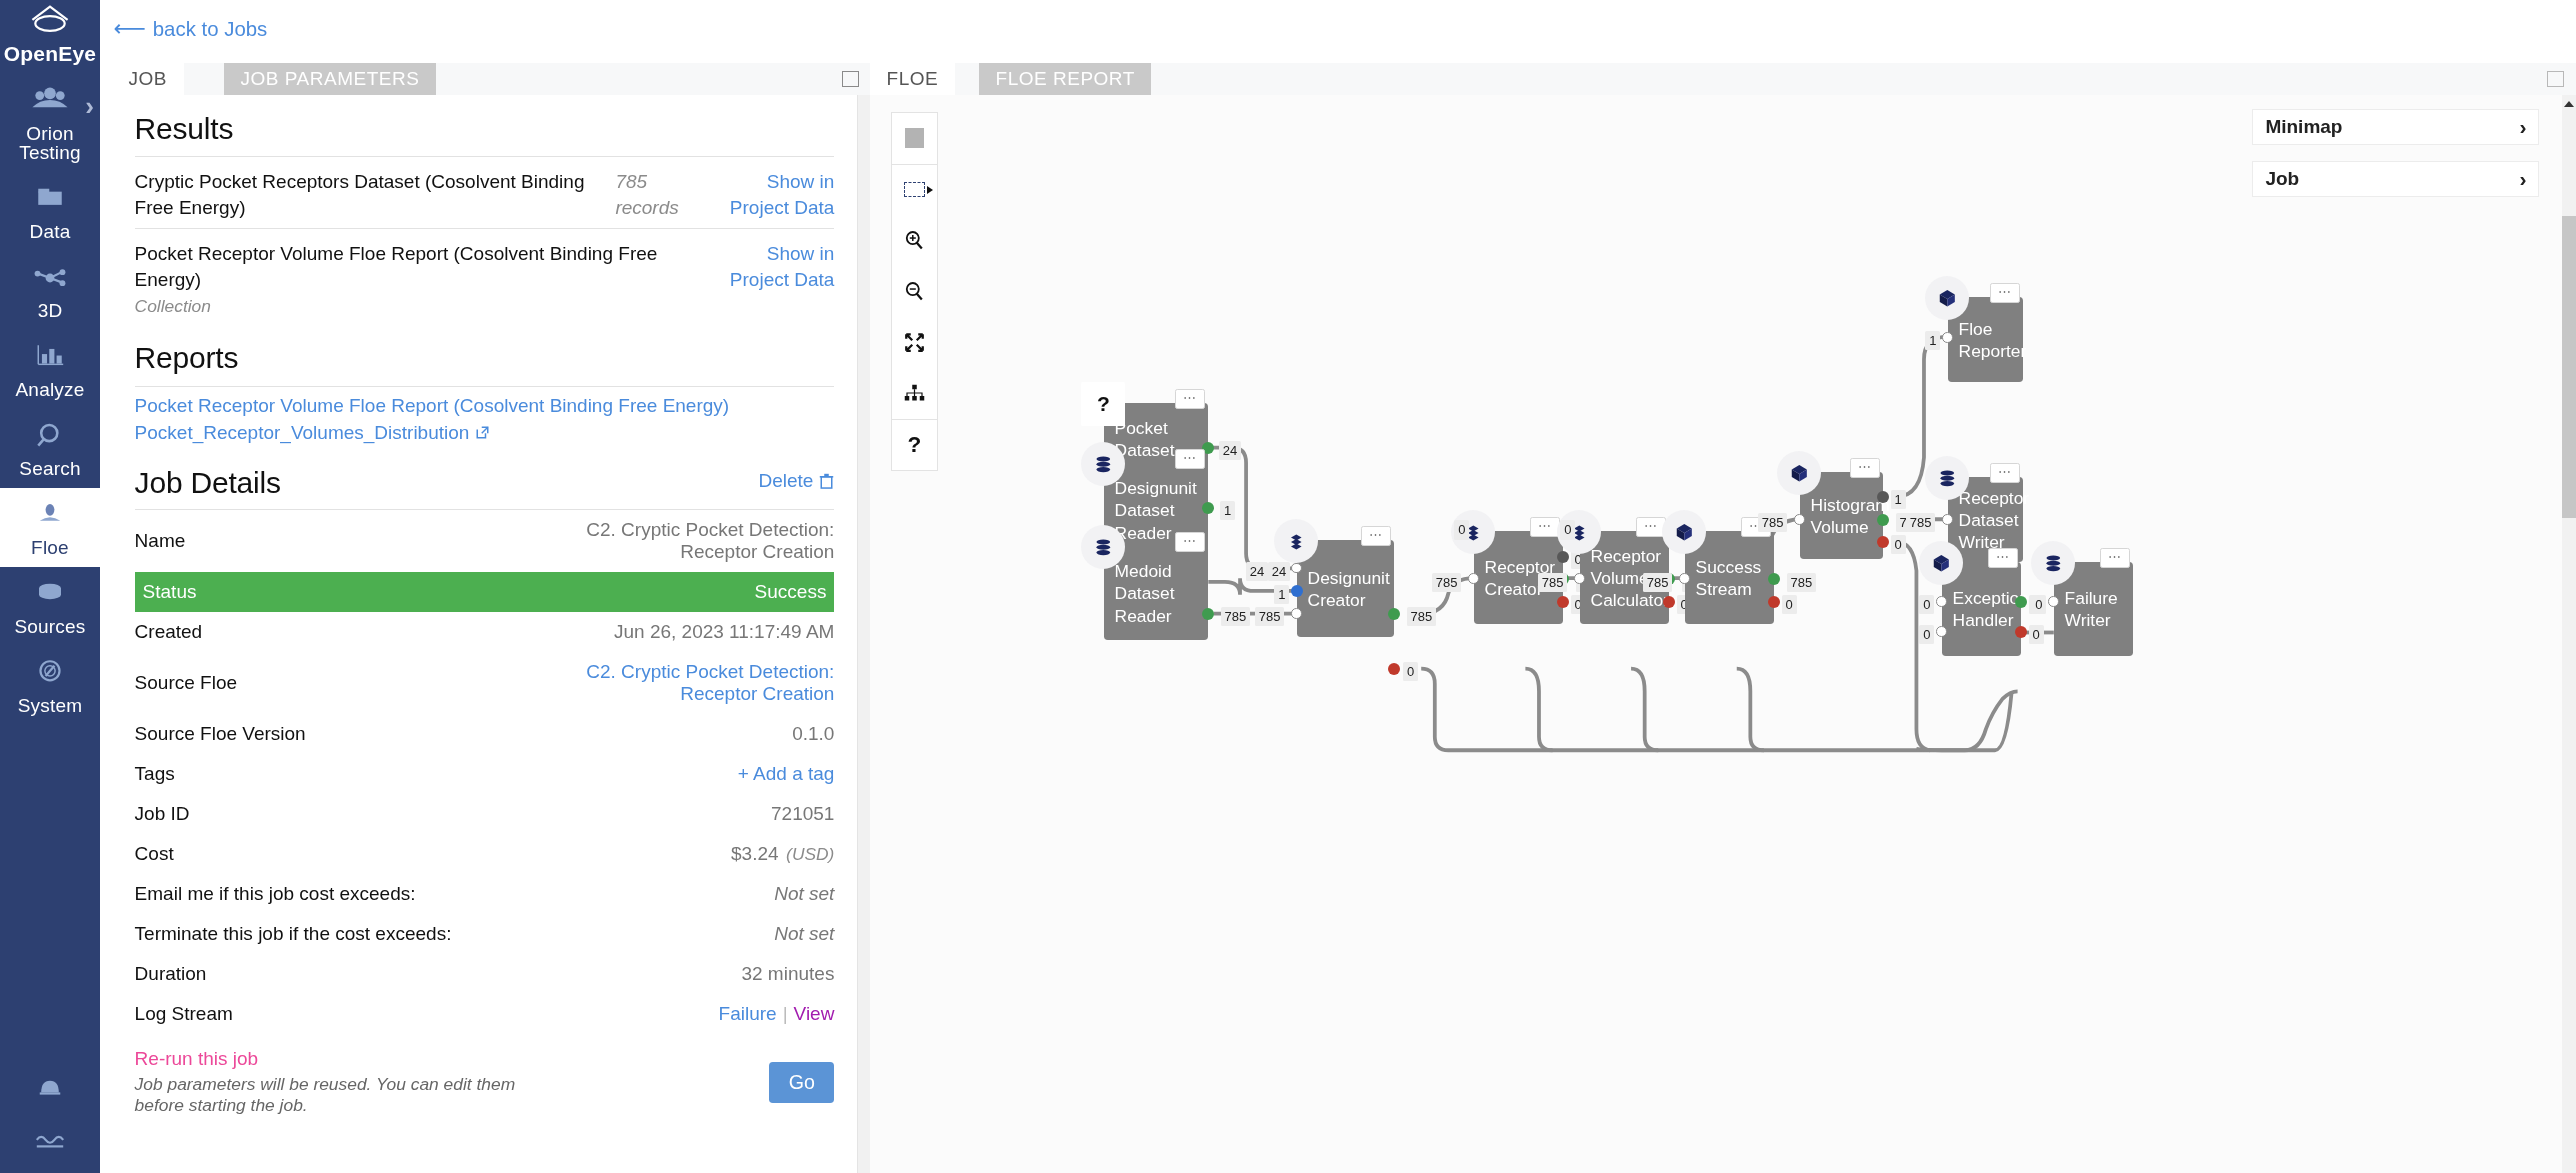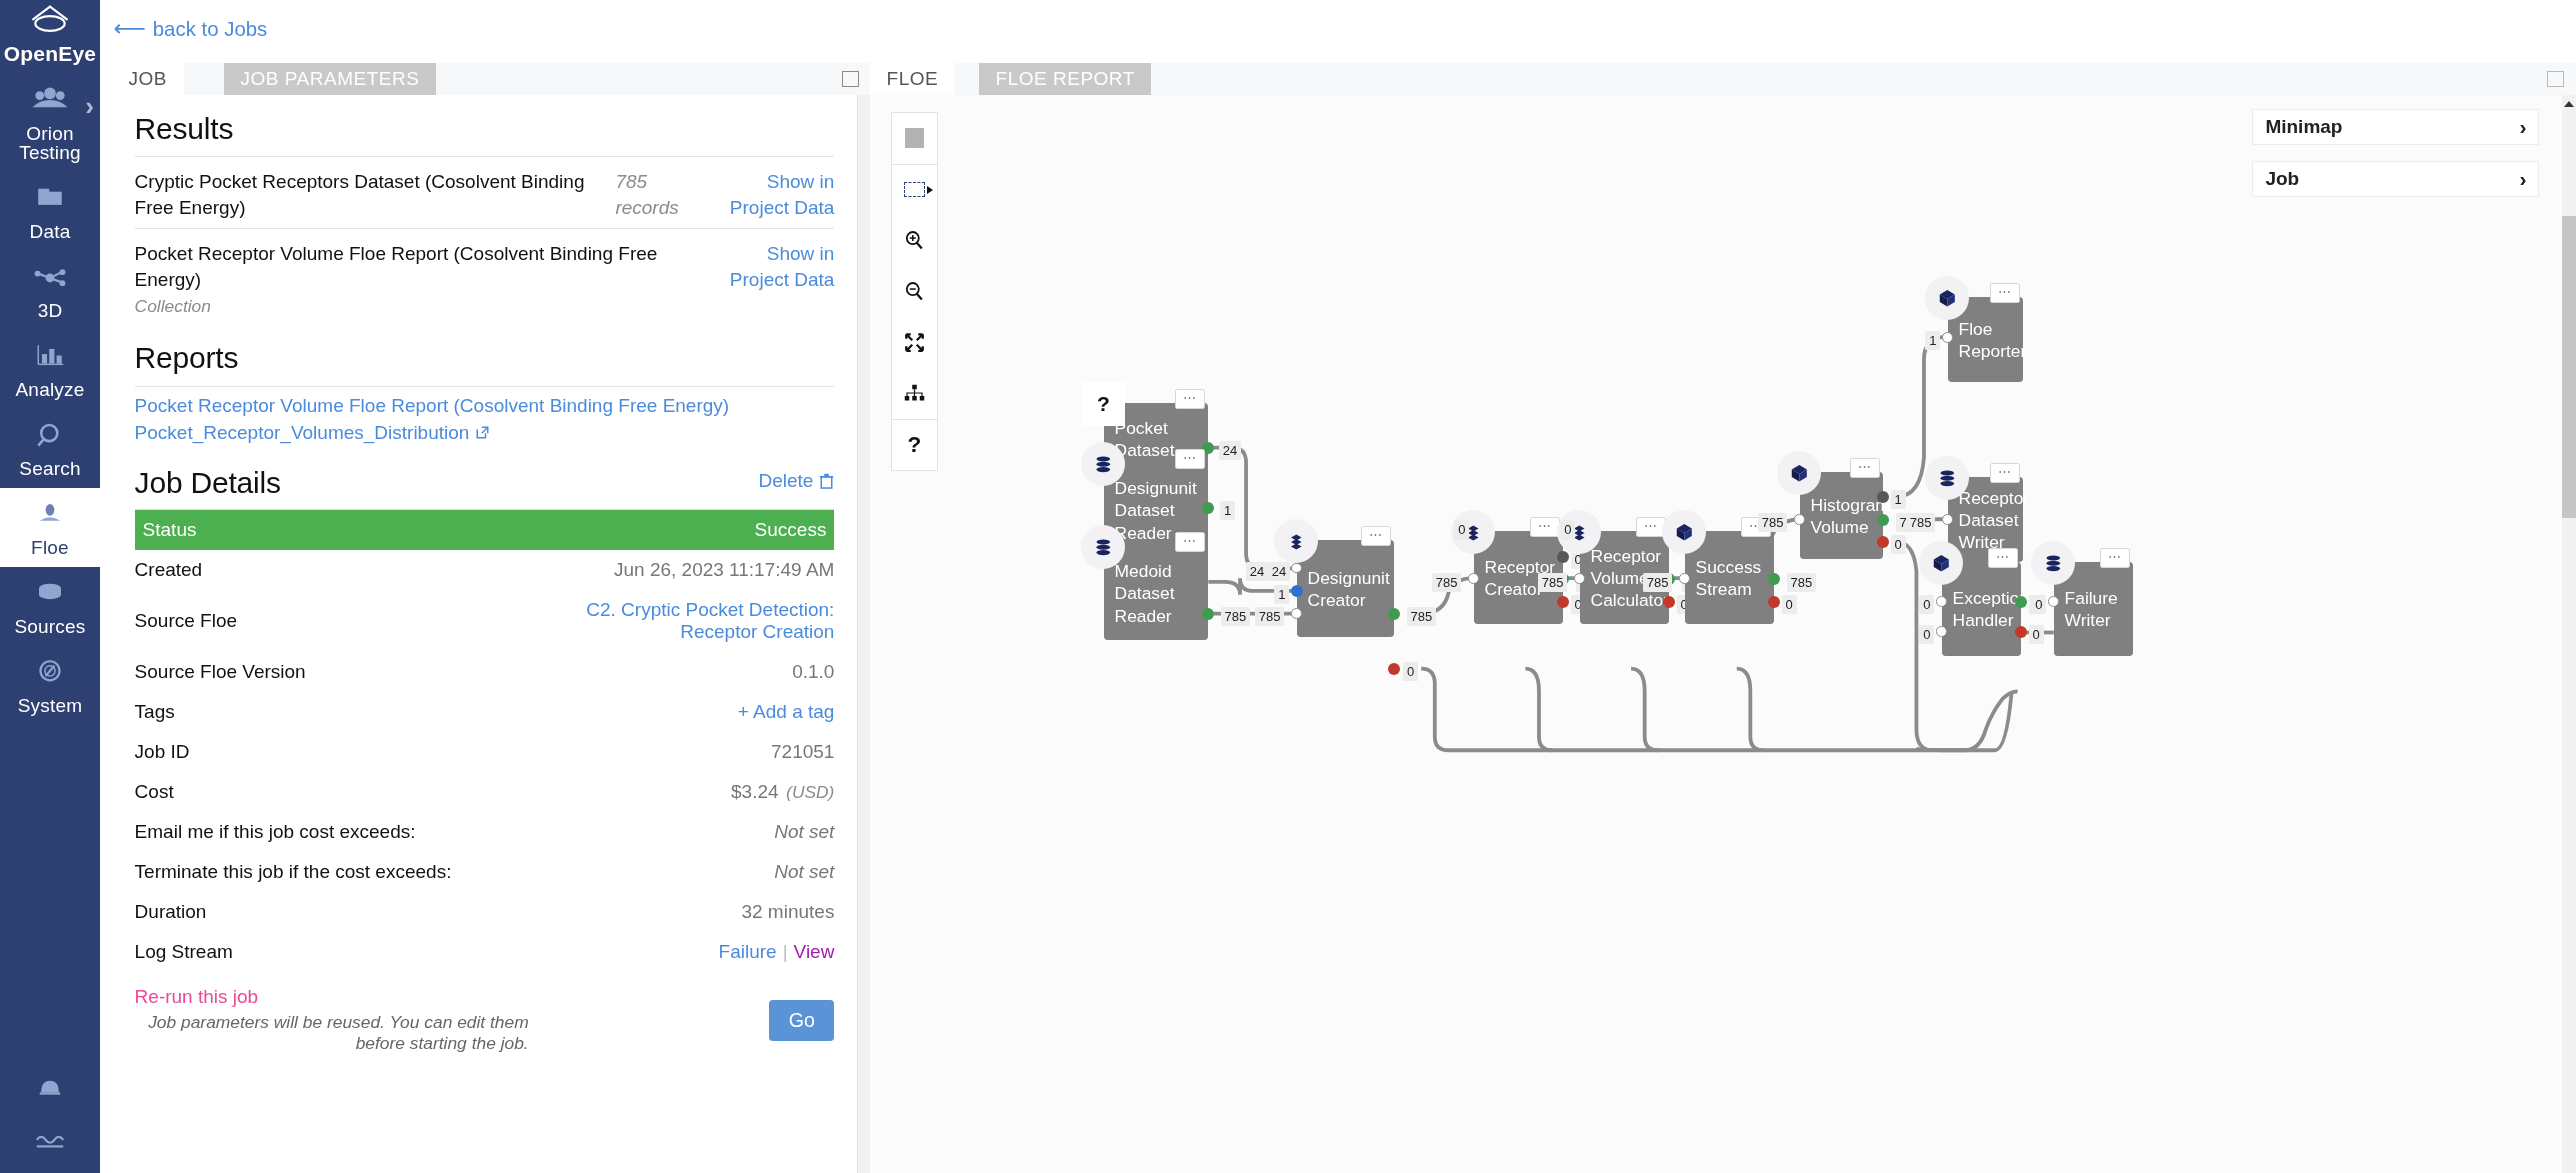--- a/index.html
+++ b/index.html
@@ -122,21 +122,21 @@
   table.details td.k { color: #111; text-align: left; }
   table.details td.v { color: #777; text-align: right; }
   table.details td.v.link { color: #4a8bdc; cursor: pointer; }
   table.details tr.status-row { background: #4caf50; }
   table.details tr.status-row td { color: #ffffff; padding: 9px 8px; }
   table.details tr.status-row td.k { color: #ffffff; }
   table.details tr.status-row td.v { color: #ffffff; }
   .muted-italic { color: #8b8b8b; font-style: italic; }
   .cost-usd { color: #8b8b8b; font-style: italic; font-size: 17.4px; margin-left: 7.5px;}
   .sep { color: #bbb; padding: 0 6px; }
-  .rerun-note { font-size: 17.4px; color: #666; font-style: italic; margin-top: 4.5px; text-align: right; }
+  .rerun-note { font-size: 17.4px; color: #666; font-style: italic; margin-top: 4.5px; }
   .go-btn {
     background: #5b94d6; color: #fff; border: 0; border-radius: 3.8px;
     font-size: 19.6px; padding: 9px 19.6px; cursor: pointer;
     font-family: "Liberation Sans", sans-serif;
   }
 
   
   #canvas {
     position: absolute; left: 0; top: 32px; width: 1692px; height: 1078px;
     background: #fbfbfb; overflow: hidden;
@@ -385,20 +385,24 @@
             <rect x="3" y="5" width="14" height="15" fill="none" stroke="#4a8bdc" stroke-width="2"></rect>
             <line x1="1" y1="5" x2="19" y2="5" stroke="#4a8bdc" stroke-width="2"></line>
             <rect x="7" y="1" width="6" height="3" fill="#4a8bdc"></rect>
           </svg>
         </div>
       </div>
       <hr class="hrule">
 
       <table class="details">
         <tbody>
+            <tr>
+          <td class="k">Name</td>
+          <td class="v">C2. Cryptic Pocket Detection: Receptor Creation</td>
+        </tr>
         <tr class="status-row">
           <td class="k">Status</td>
           <td class="v">Success</td>
         </tr>
         <tr>
           <td class="k">Created</td>
           <td class="v">Jun 26, 2023 11:17:49 AM</td>
         </tr>
         <tr>
           <td class="k">Source Floe</td>

